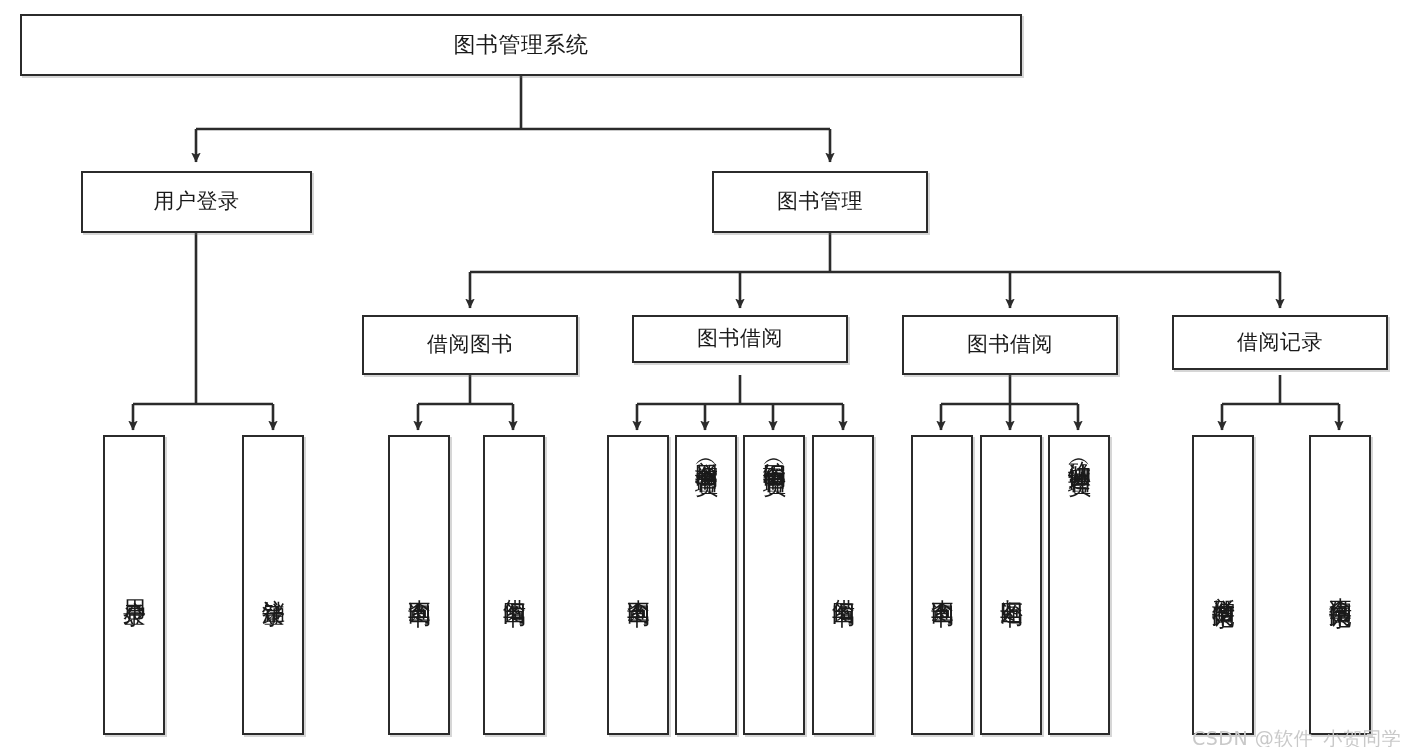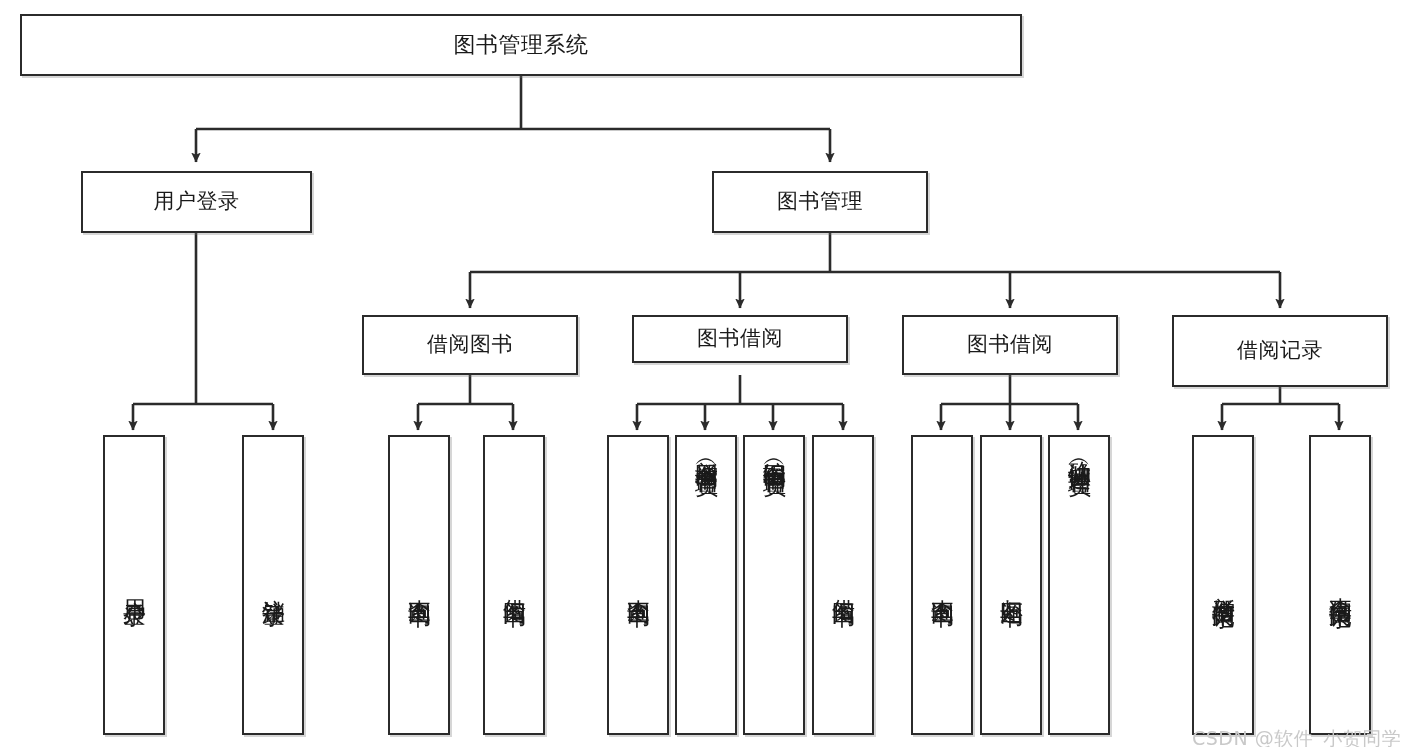--- a/index.html
+++ b/index.html
@@ -136,21 +136,21 @@
 
   <div class="node h" style="left:362px; top:315px; width:216px; height:60px;">
     <span class="lbl">借阅图书</span>
   </div>
   <div class="node h" style="left:632px; top:315px; width:216px; height:48px;">
     <span class="lbl">图书借阅</span>
   </div>
   <div class="node h" style="left:902px; top:315px; width:216px; height:60px;">
     <span class="lbl">图书借阅</span>
   </div>
-  <div class="node h" style="left:1172px; top:315px; width:216px; height:72px;">
+  <div class="node h" style="left:1172px; top:315px; width:216px; height:55px;">
     <span class="lbl">借阅记录</span>
   </div>
 
   <div class="node v centered" style="left:103px; top:435px; width:62px; height:300px;">
     <span class="lbl">用户登录</span>
   </div>
   <div class="node v centered" style="left:242px; top:435px; width:62px; height:300px;">
     <span class="lbl">注销登录</span>
   </div>
 

